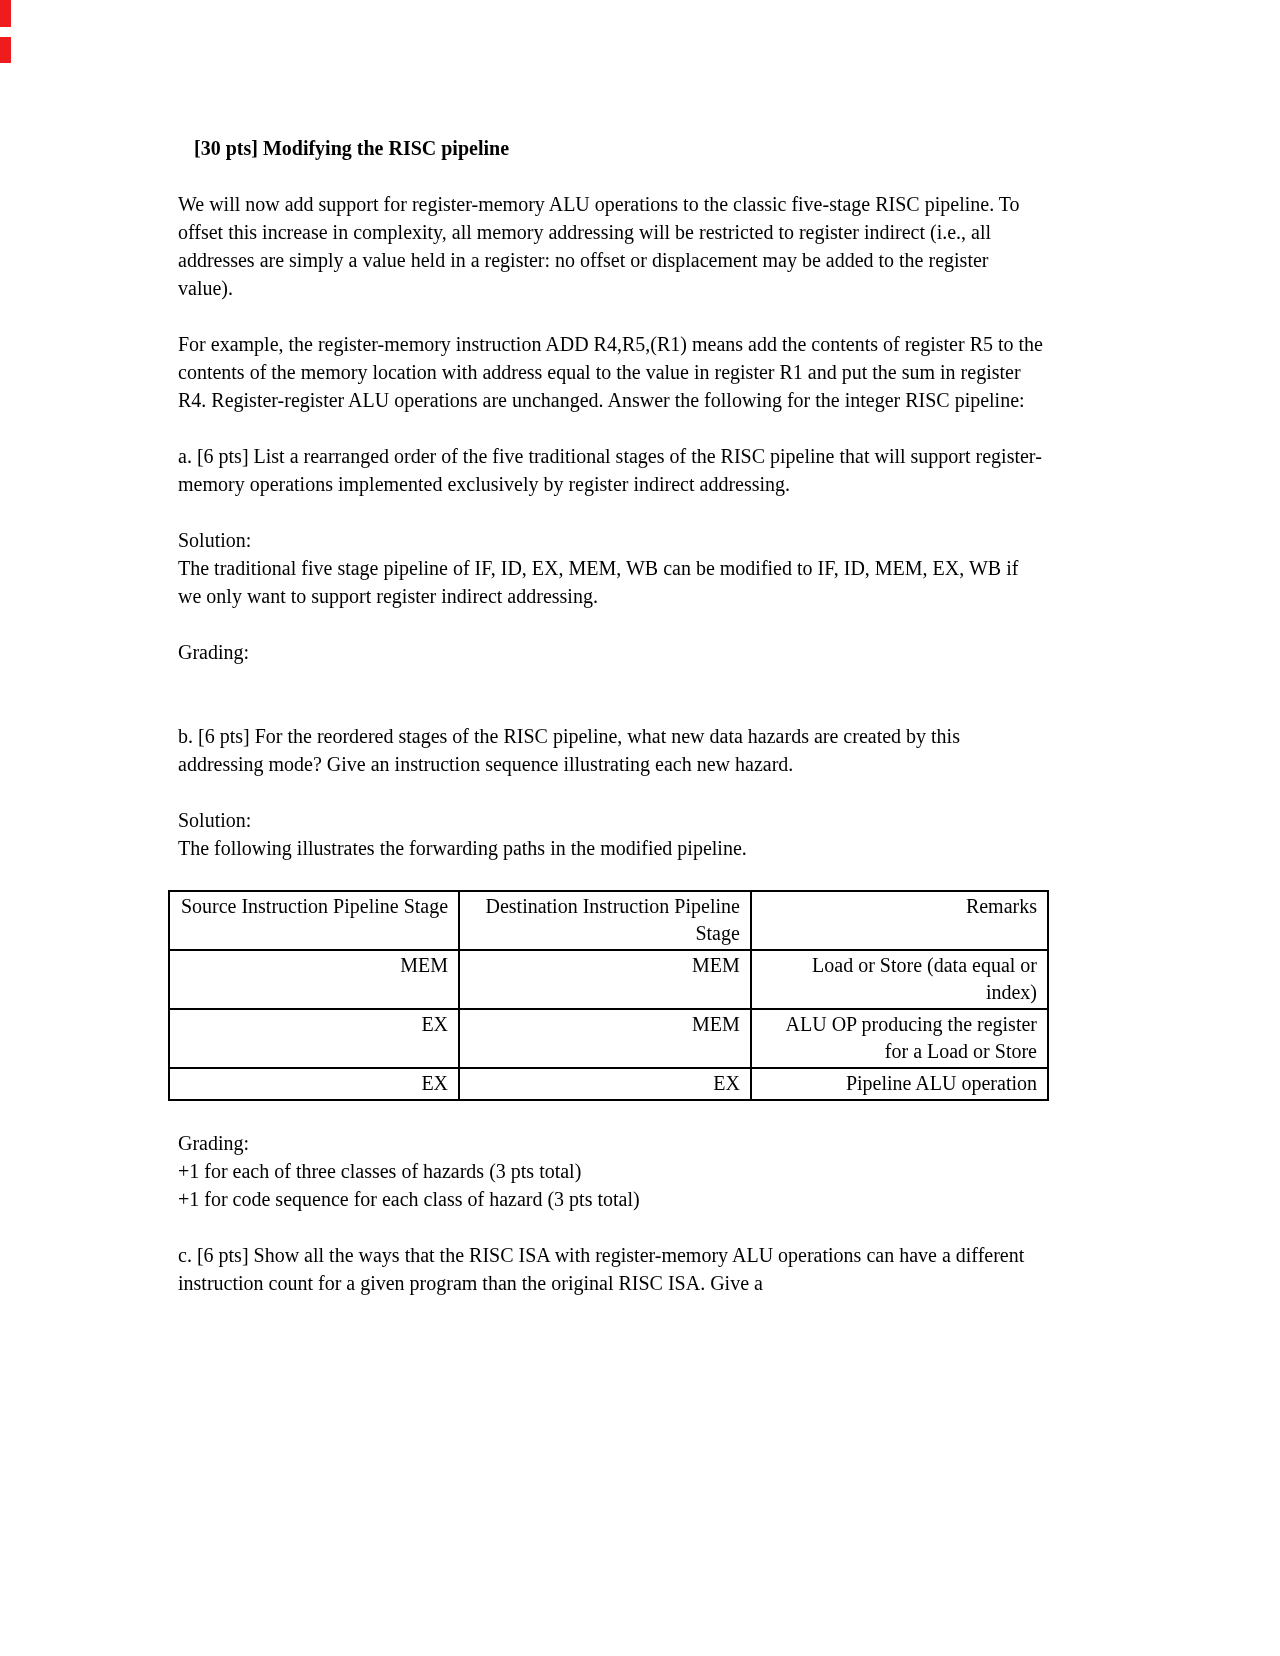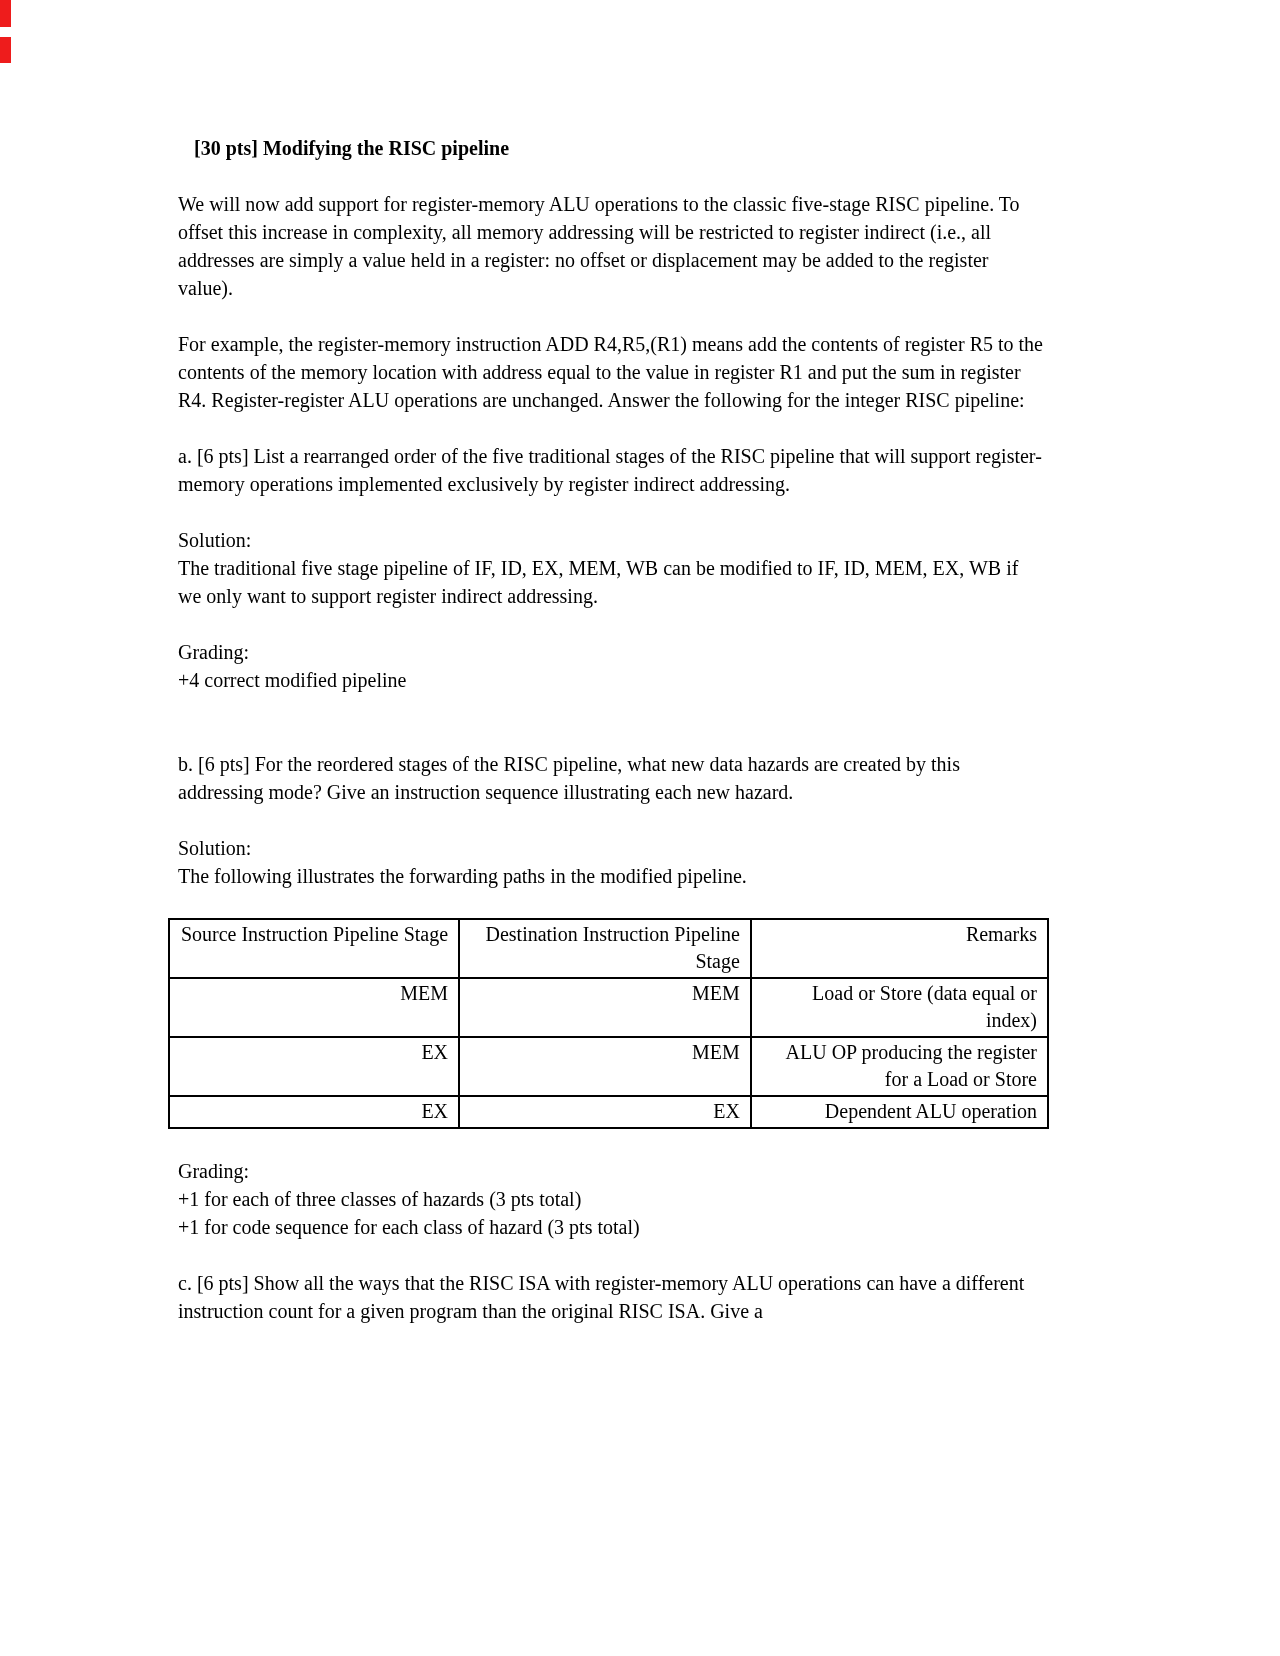--- a/index.html
+++ b/index.html
@@ -78,21 +78,20 @@
   <p class="sp">We will now add support for register-memory ALU operations to the classic five-stage RISC pipeline. To offset this increase in complexity, all memory addressing will be restricted to register indirect (i.e., all addresses are simply a value held in a register: no offset or displacement may be added to the register value).</p>
 
   <p class="sp">For example, the register-memory instruction ADD R4,R5,(R1) means add the contents of register R5 to the contents of the memory location with address equal to the value in register R1 and put the sum in register R4. Register-register ALU operations are unchanged. Answer the following for the integer RISC pipeline:</p>
 
   <p class="sp">a. [6 pts] List a rearranged order of the five traditional stages of the RISC pipeline that will support register-memory operations implemented exclusively by register indirect addressing.</p>
 
   <p class="sp">Solution:</p>
   <p>The traditional five stage pipeline of IF, ID, EX, MEM, WB can be modified to IF, ID, MEM, EX, WB if we only want to support register indirect addressing.</p>
 
   <p class="sp">Grading:</p>
-  <p>+4 correct modified pipeline</p>
 
   <p class="sp2">b. [6 pts] For the reordered stages of the RISC pipeline, what new data hazards are created by this addressing mode? Give an instruction sequence illustrating each new hazard.</p>
 
   <p class="sp">Solution:</p>
   <p>The following illustrates the forwarding paths in the modified pipeline.</p>
 
   <table class="hazard-table">
     <colgroup>
       <col class="c1">
         <col class="c2">
@@ -112,21 +111,21 @@
         <td>Load or Store (data equal or index)</td>
       </tr>
       <tr>
         <td>EX</td>
         <td>MEM</td>
         <td>ALU OP producing the register for a Load or Store</td>
       </tr>
       <tr>
         <td>EX</td>
         <td>EX</td>
-        <td>Dependent ALU operation</td>
+        <td>Pipeline ALU operation</td>
       </tr>
     </tbody>
   </table>
 
   <p class="sp">Grading:</p>
   <p>+1 for each of three classes of hazards (3 pts total)</p>
   <p>+1 for code sequence for each class of hazard (3 pts total)</p>
 
   <p class="sp">c. [6 pts] Show all the ways that the RISC ISA with register-memory ALU operations can have a different instruction count for a given program than the original RISC ISA. Give a</p>
 

